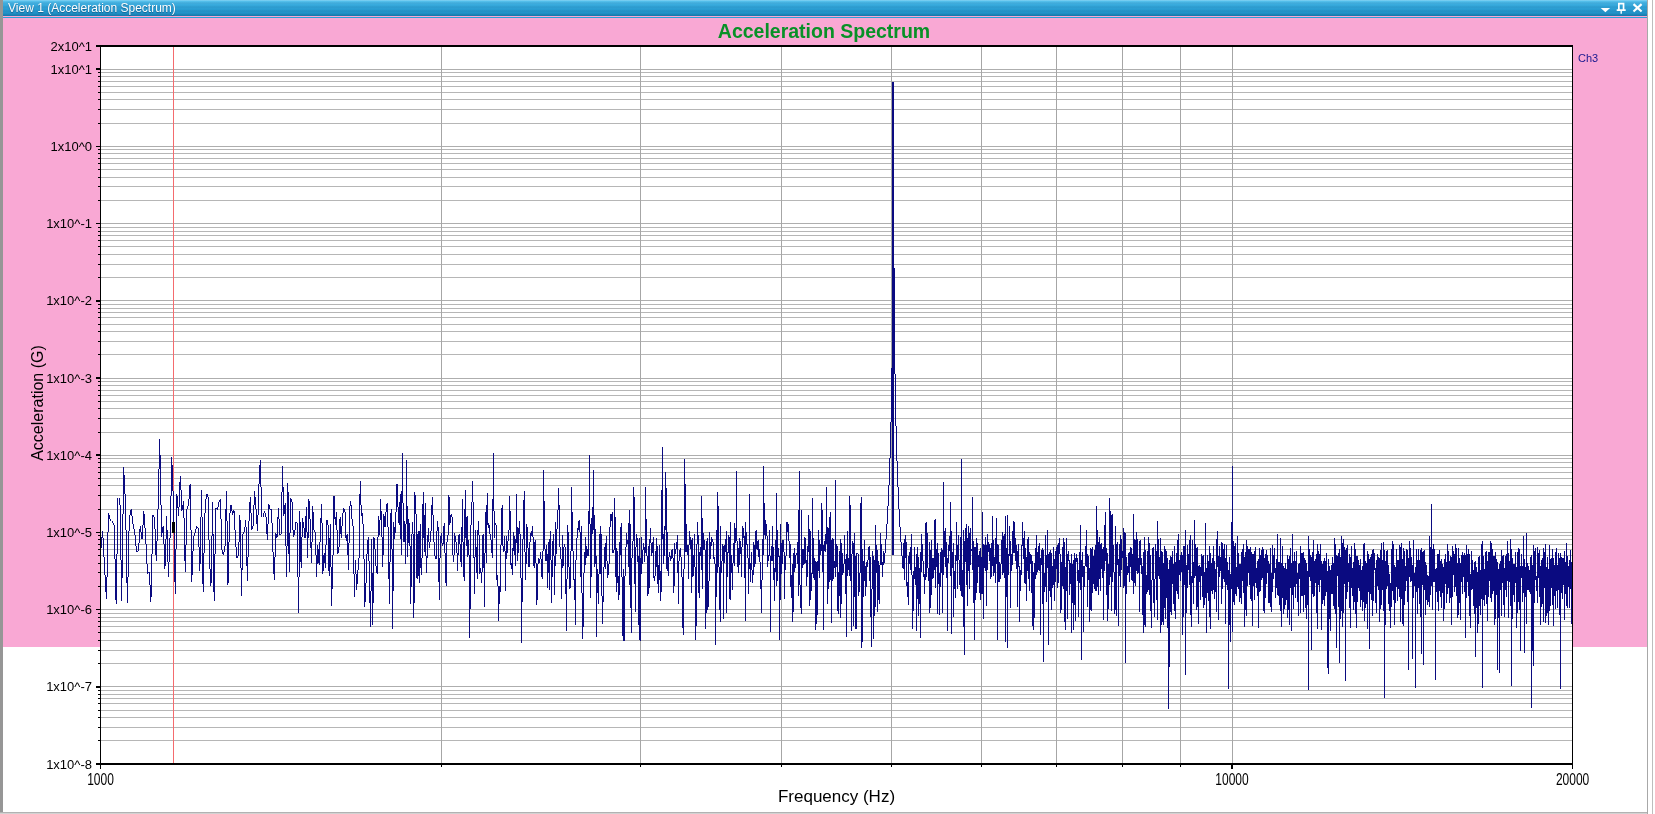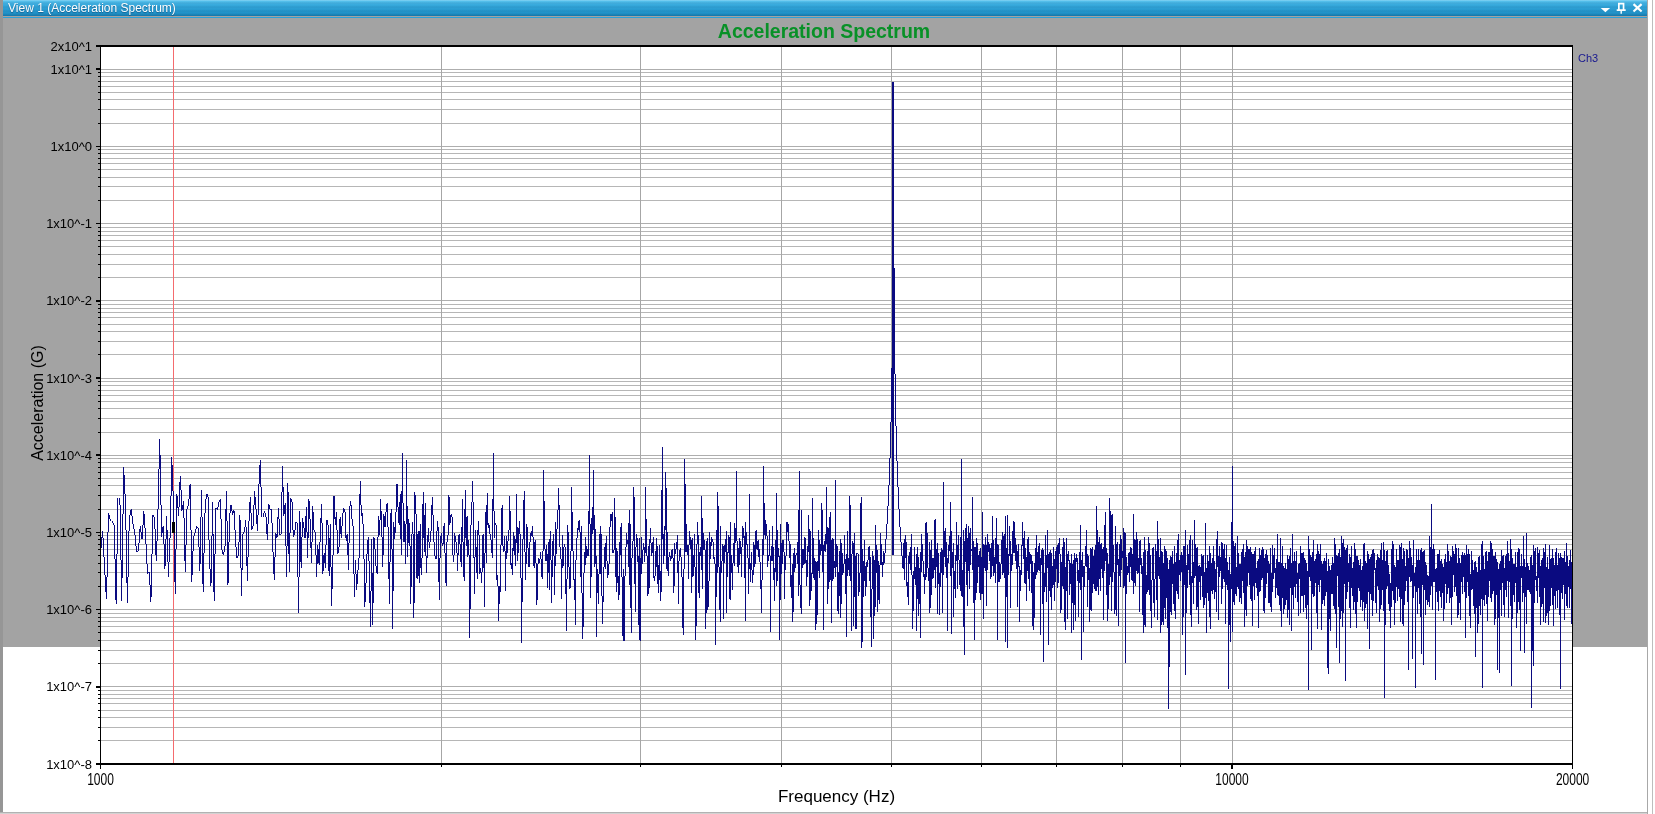--- a/index.html
+++ b/index.html
@@ -1,17 +1,17 @@
 <!DOCTYPE html>
 <html><head>
 <meta charset="utf-8">
 <style>
   html,body{margin:0;padding:0;width:1655px;height:814px;overflow:hidden;
     font-family:"Liberation Sans",sans-serif;background:#ffffff;}
-  #win{position:absolute;left:0;top:0;width:1655px;height:647px;background:#a3a3a3;}
+  #win{position:absolute;left:0;top:0;width:1655px;height:647px;background:#f9a8d4;}
   #leftedge{position:absolute;left:0;top:0;width:3px;height:814px;background:#969696;}
   #titlebar{position:absolute;left:3px;top:0;width:1644px;height:16px;
     background:repeating-linear-gradient(rgba(10,40,80,0) 0px,rgba(10,40,80,0) 2px,rgba(10,50,90,0.05) 2px,rgba(10,50,90,0.05) 4px),linear-gradient(#8ed7f4 0%,#56c0ec 7%,#37a9dc 30%,#2b9dd2 55%,#2292c8 80%,#1d86ba 93%,#1878a8 100%);}
   #titlebar .txt{position:absolute;left:5px;top:0;font-size:12px;line-height:17px;color:#fdfdfd;
     text-shadow:0 1px 1px rgba(0,30,70,.45);}
   #accent{position:absolute;left:3px;top:16.9px;width:1644px;height:1.5px;background:#2da0d8;}
   #rgutter{position:absolute;left:1647px;top:0;width:8px;height:814px;background:#ffffff;}
   #rgutter .b1{position:absolute;left:0;top:0;width:1px;height:814px;background:#a8a8a8;}
   #rgutter .b2{position:absolute;left:4.5px;top:0;width:1.5px;height:814px;background:#bdbdbd;}
   #bstrip{position:absolute;left:0px;top:811.5px;width:1647px;height:2.5px;background:#d2d2d2;}

